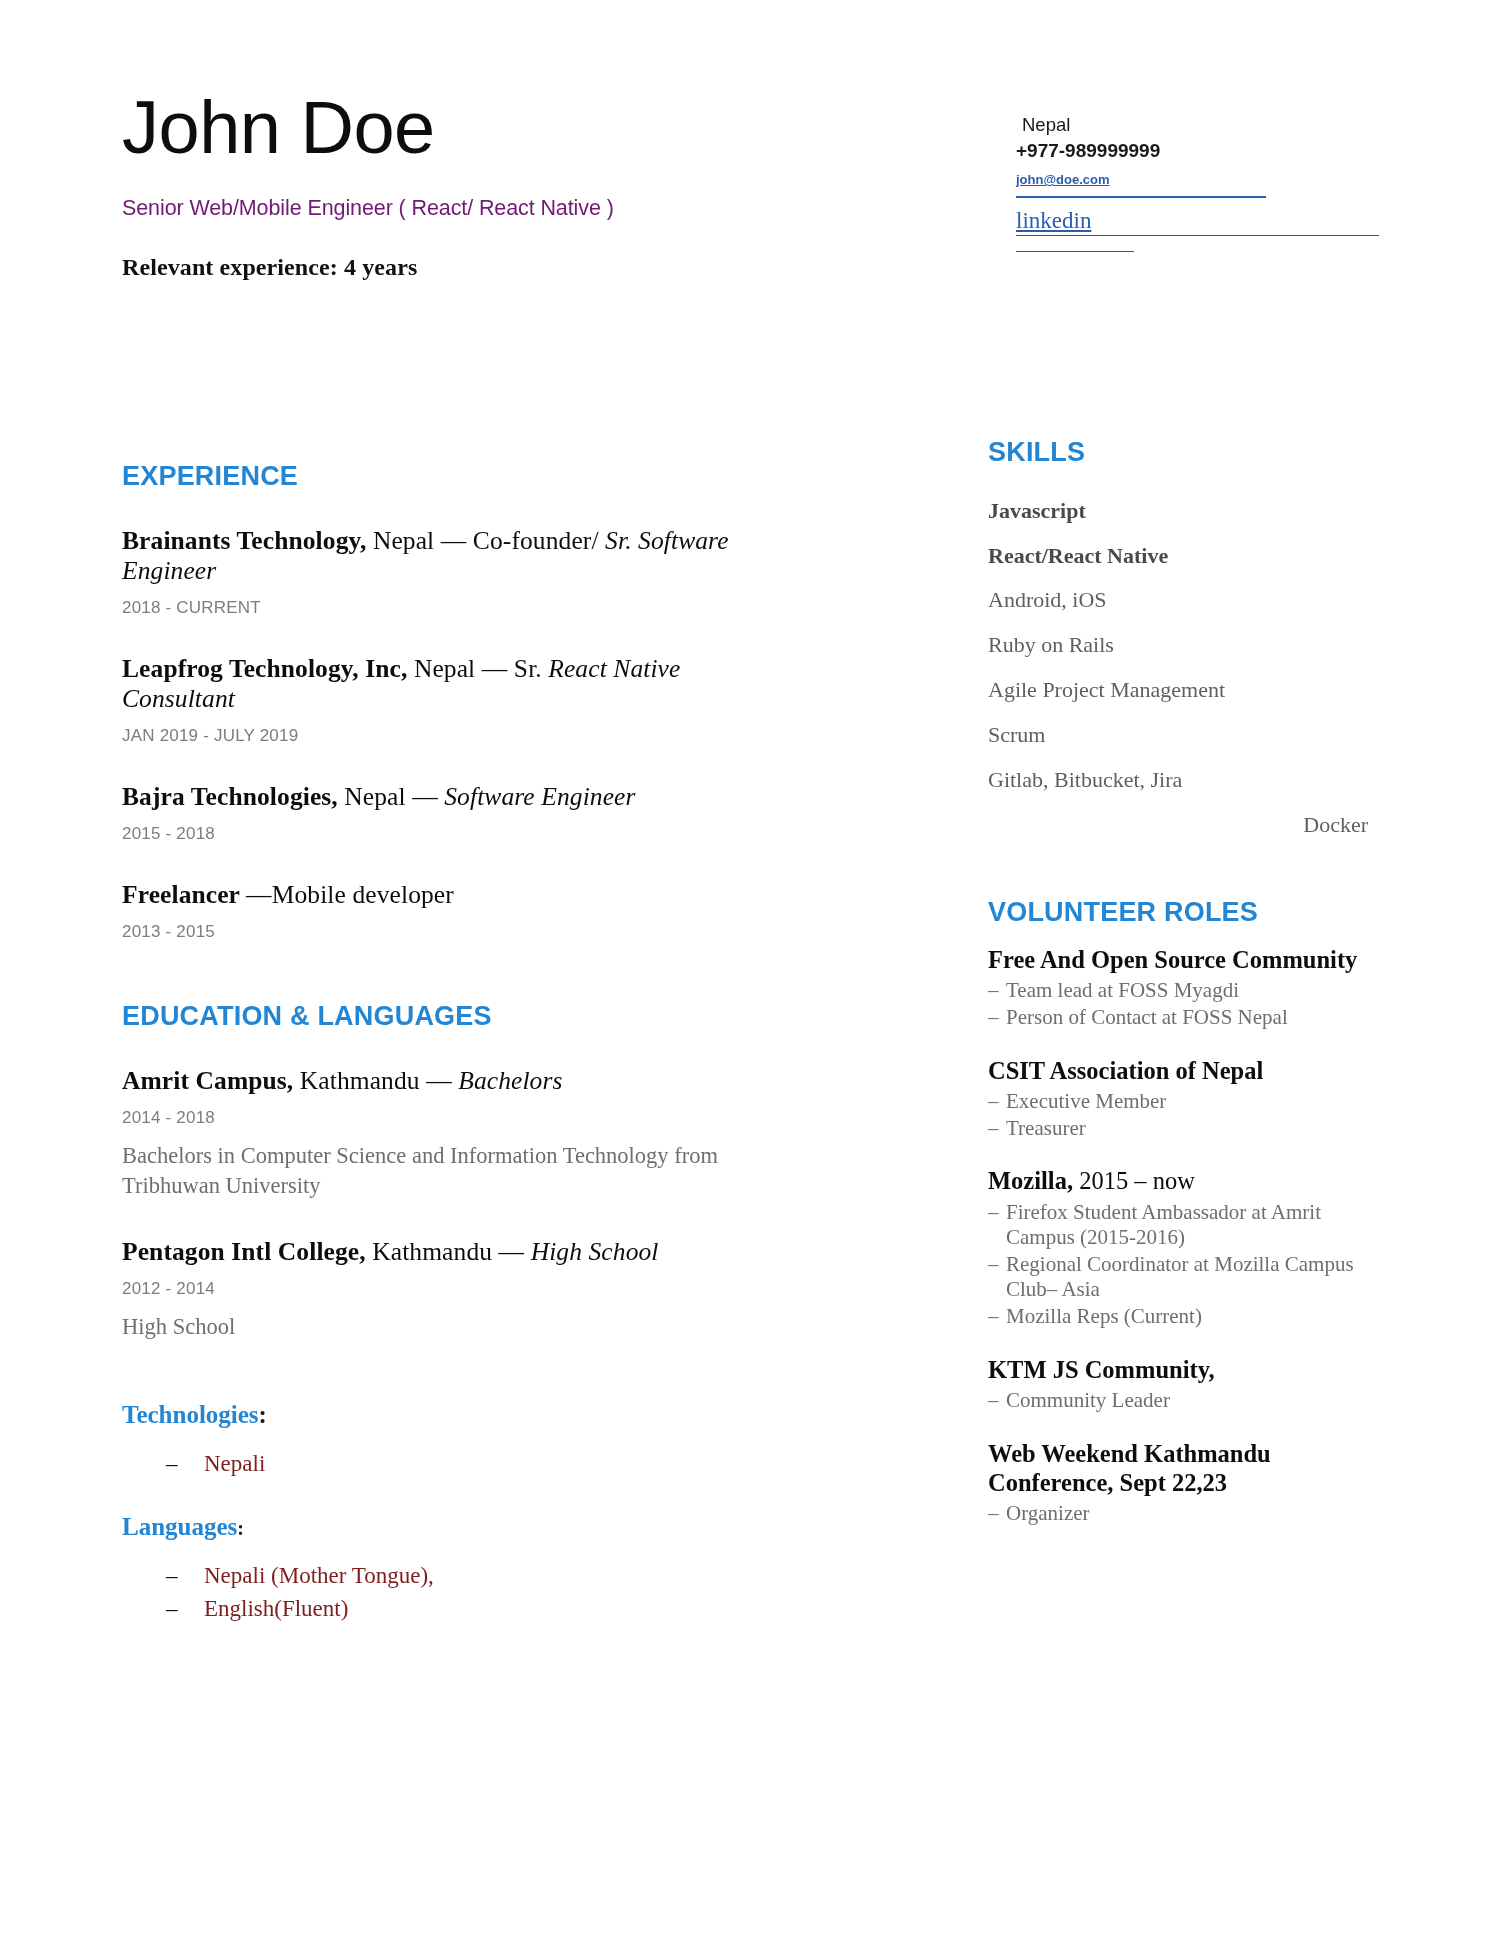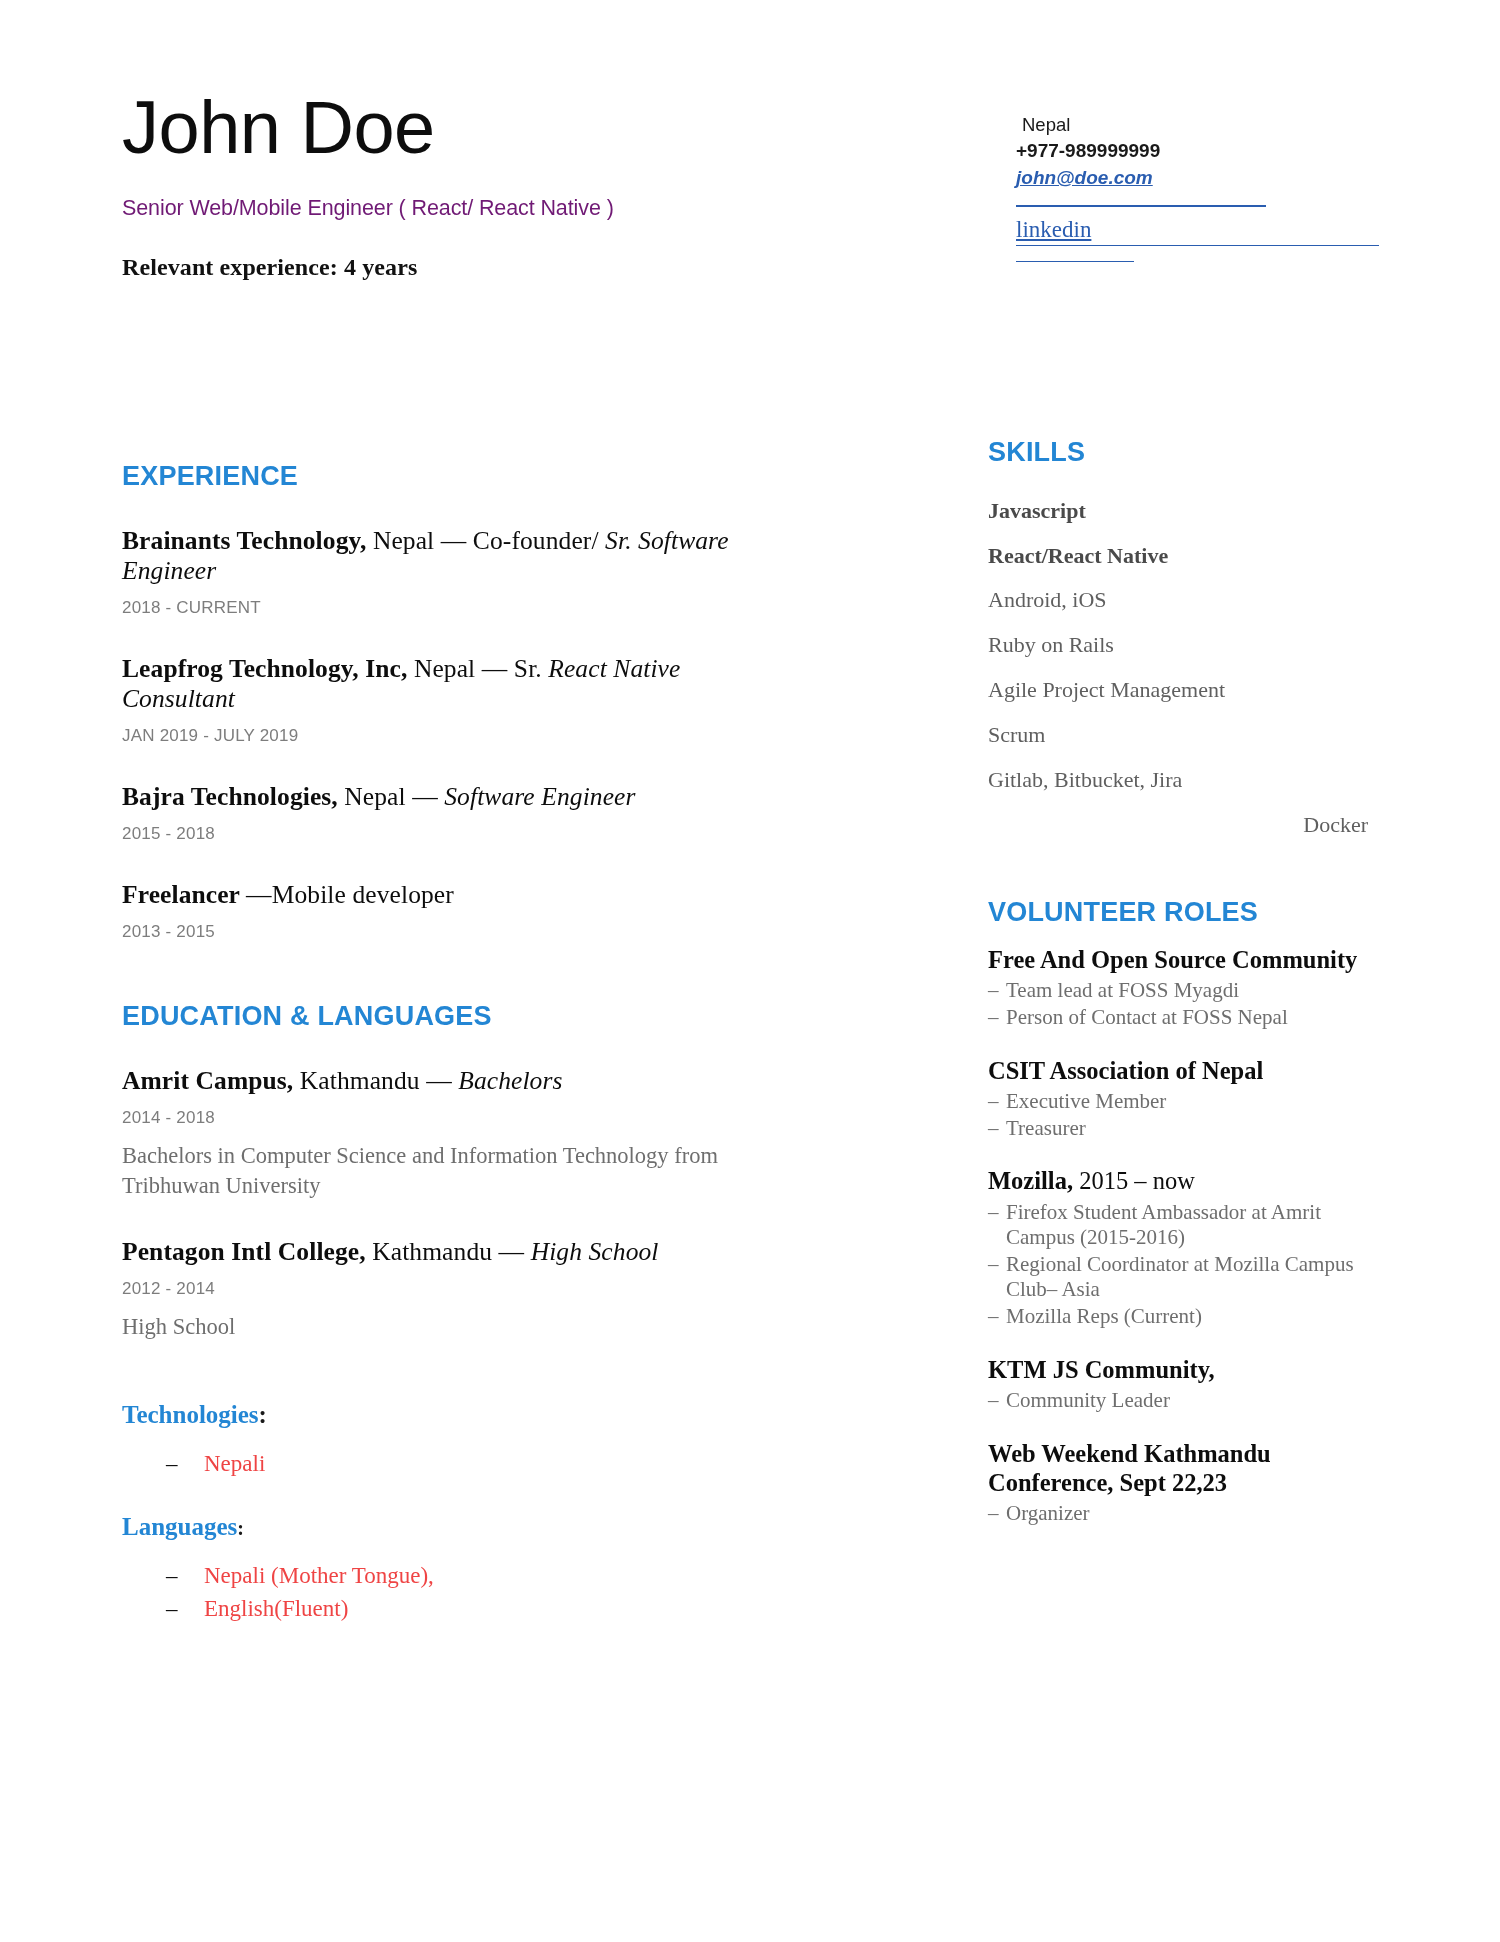--- a/index.html
+++ b/index.html
@@ -80,27 +80,26 @@
   .contact-location {
     padding-left: 6px;
     font-size: 18.5px;
   }
   .contact-phone {
     font-weight: 700;
     font-size: 19px;
   }
   .contact-email {
     font-weight: 700;
-    font-size: 19px;
+    font-size: 13px;
     color: #2a5db0;
     display: inline-block;
     border-bottom: 2px solid #2a5db0;
-    padding-bottom: 13px;
+    padding-bottom: 6px;
     width: 250px;
-    font-style: italic;
   }
   .contact-linkedin-wrap {
     margin-top: 9px;
   }
   .contact-linkedin {
     font-family: "Liberation Serif", "DejaVu Serif", serif;
     font-size: 23px;
     color: #2a5db0;
     display: inline-block;
     border-bottom: 1.5px solid #2a5db0;
@@ -187,21 +186,21 @@
   .sub-heading .colon { color: #1a1a1a; }
   .sub-heading .colon-small { color: #1a1a1a; font-size: 20px; }
   .dash-list {
     list-style: none;
     margin: 18px 0 0 0;
     padding: 0 0 0 44px;
   }
   .dash-list li {
     font-size: 23px;
     line-height: 1.42;
-    color: #ef4444;
+    color: #7f1d1d;
     position: relative;
     padding-left: 38px;
   }
   .dash-list li::before {
     content: "\2013";
     position: absolute;
     left: 0;
     top: 0;
     color: #111;
   }

